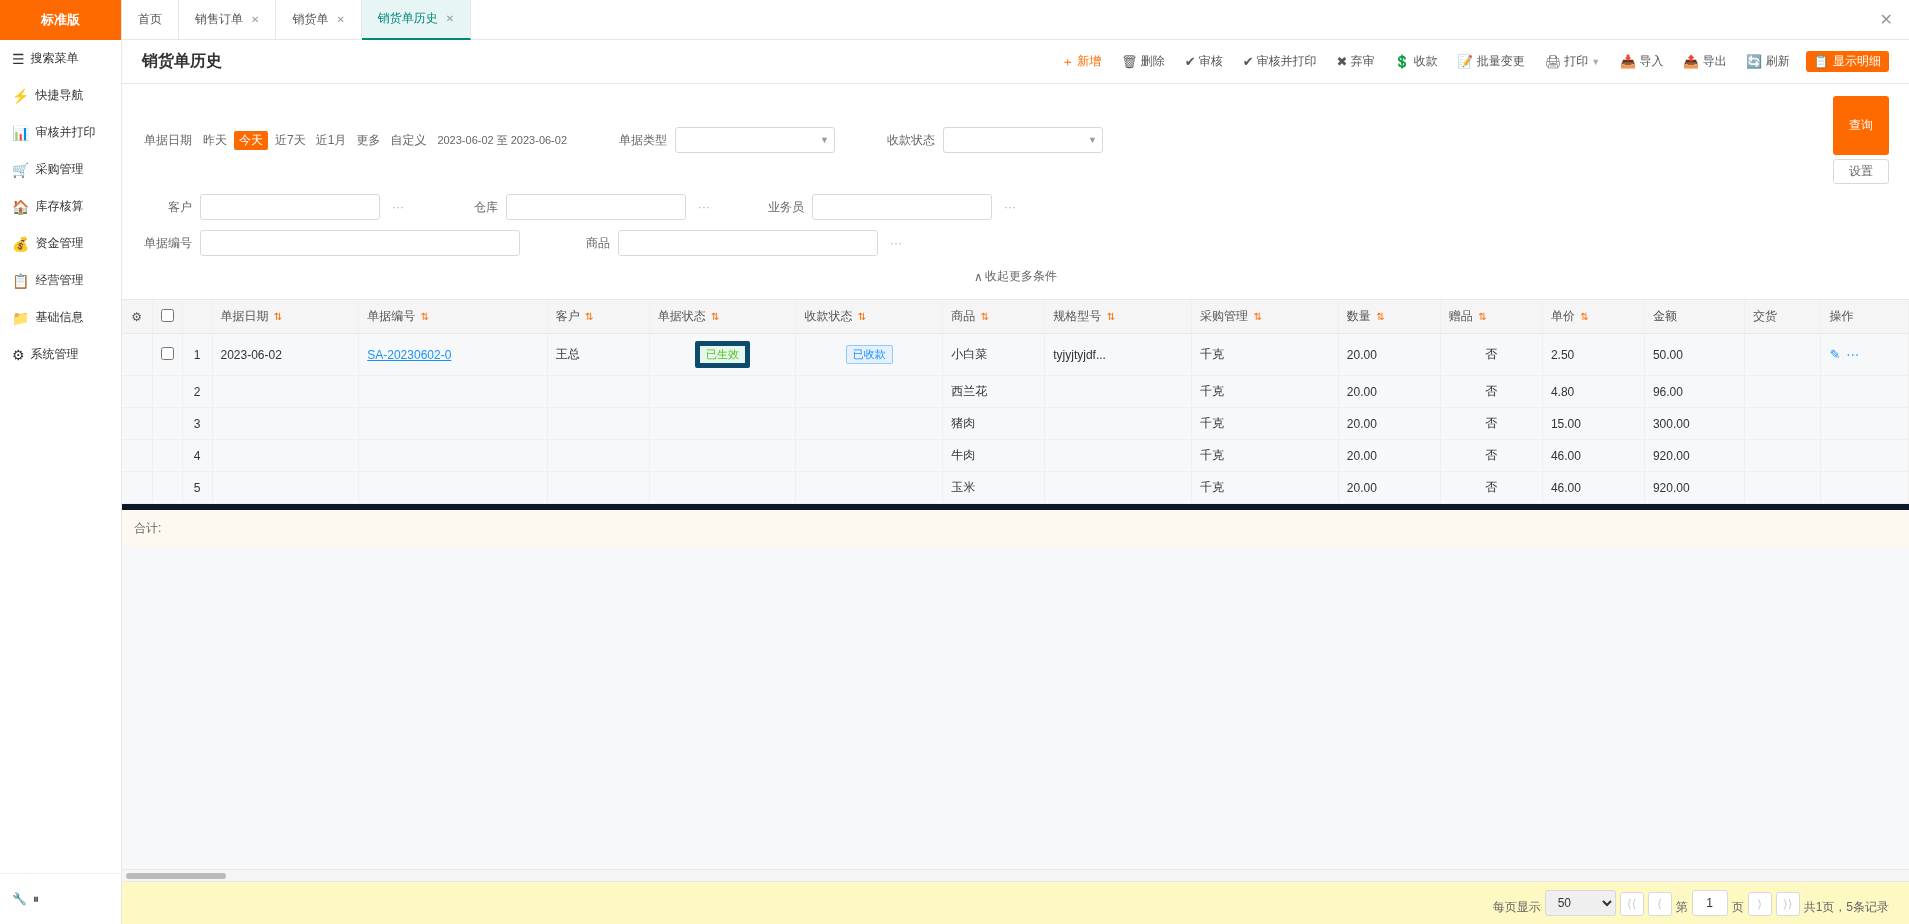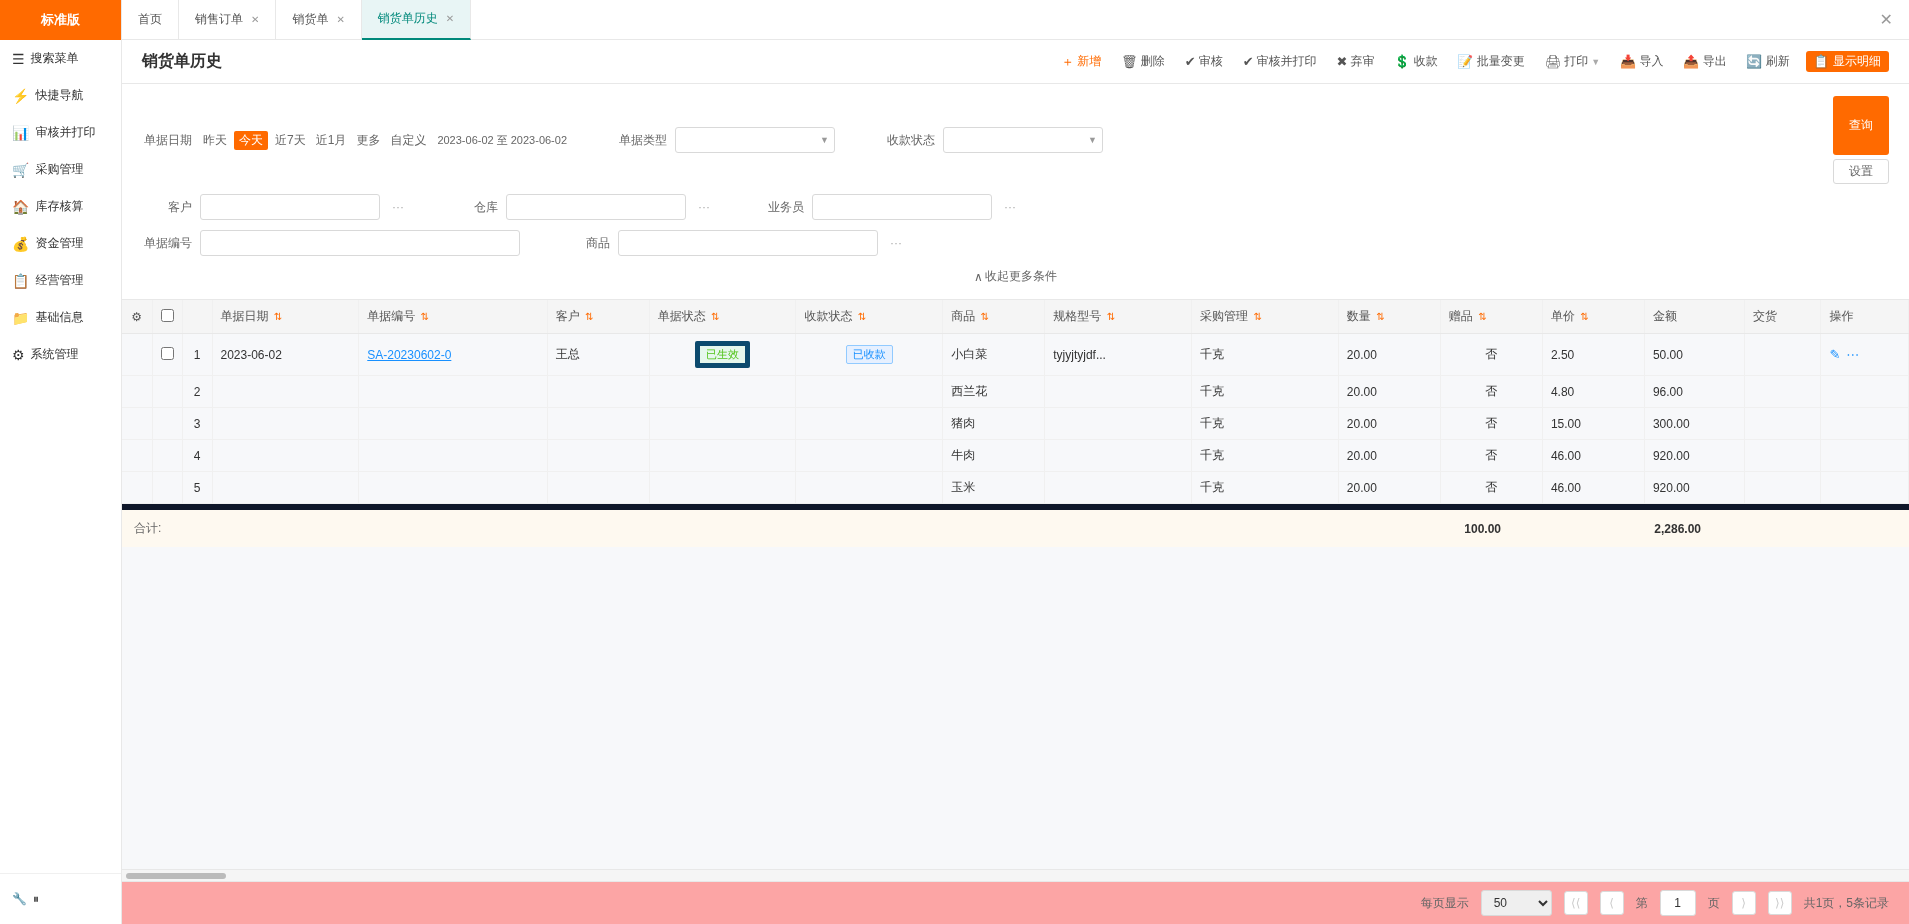--- a/index.html
+++ b/index.html
@@ -68,21 +68,21 @@
     .action-icons { display: flex; gap: 6px; align-items: center; }
     .action-icon { color: #1890ff; cursor: pointer; font-size: 13px; }
 
     
     .table-footer { background: #fef9f0; border-top: 6px solid #0f172a; padding: 6px 0; display: flex; }
     .footer-label { padding: 4px 12px; color: #666; min-width: 80px; }
     .footer-cells { display: flex; flex: 1; }
     .footer-cell { padding: 4px 8px; text-align: right; font-weight: bold; color: #333; }
 
     
-    .pagination { background: #fca5a5; border-top: 1px solid #e8e8e8; padding: 8px 20px; display: flex; align-items: center; justify-content: flex-end; gap: 12px; }
+    .pagination { background: #fef9c3; border-top: 1px solid #e8e8e8; padding: 8px 20px; display: flex; align-items: flex-end; justify-content: flex-end; gap: 4px; }
     .page-size-label { color: #666; }
     .page-size-select { border: 1px solid #d9d9d9; border-radius: 3px; padding: 2px 20px 2px 8px; height: 26px; color: #333; }
     .page-nav-btn { width: 24px; height: 24px; border: 1px solid #d9d9d9; border-radius: 3px; display: flex; align-items: center; justify-content: center; cursor: pointer; color: #555; background: white; }
     .page-nav-btn.disabled { color: #ccc; cursor: not-allowed; }
     .page-input { border: 1px solid #d9d9d9; border-radius: 3px; width: 36px; height: 26px; text-align: center; outline: none; color: #333; }
     .page-info { color: #666; }
 
     
     .th-config { text-align: center; width: 30px; cursor: pointer; }
 
@@ -464,27 +464,20 @@
     <td class="td-right">46.00</td>
     <td class="td-right">920.00</td>
     <td></td>
     <td></td>
   </tr>
             </tbody>
         </table>
 
         <div class="table-footer">
           <div class="footer-label">合计:</div>
-          <div class="footer-cells" style="align-items:center;">
-            <div style="flex:1;"></div>
-            <div class="footer-cell" style="min-width:120px;">100.00</div>
-            <div style="flex:0 0 80px"></div>
-            <div class="footer-cell" style="min-width:120px;">2,286.00</div>
-            <div style="flex:0 0 200px"></div>
-          </div>
         </div>
       </div>
 
       <div class="scrollbar-row">
         <div class="scrollbar-thumb"></div>
       </div>
 
       <div class="pagination">
         <span class="page-size-label">每页显示</span>
         <select class="page-size-select">

